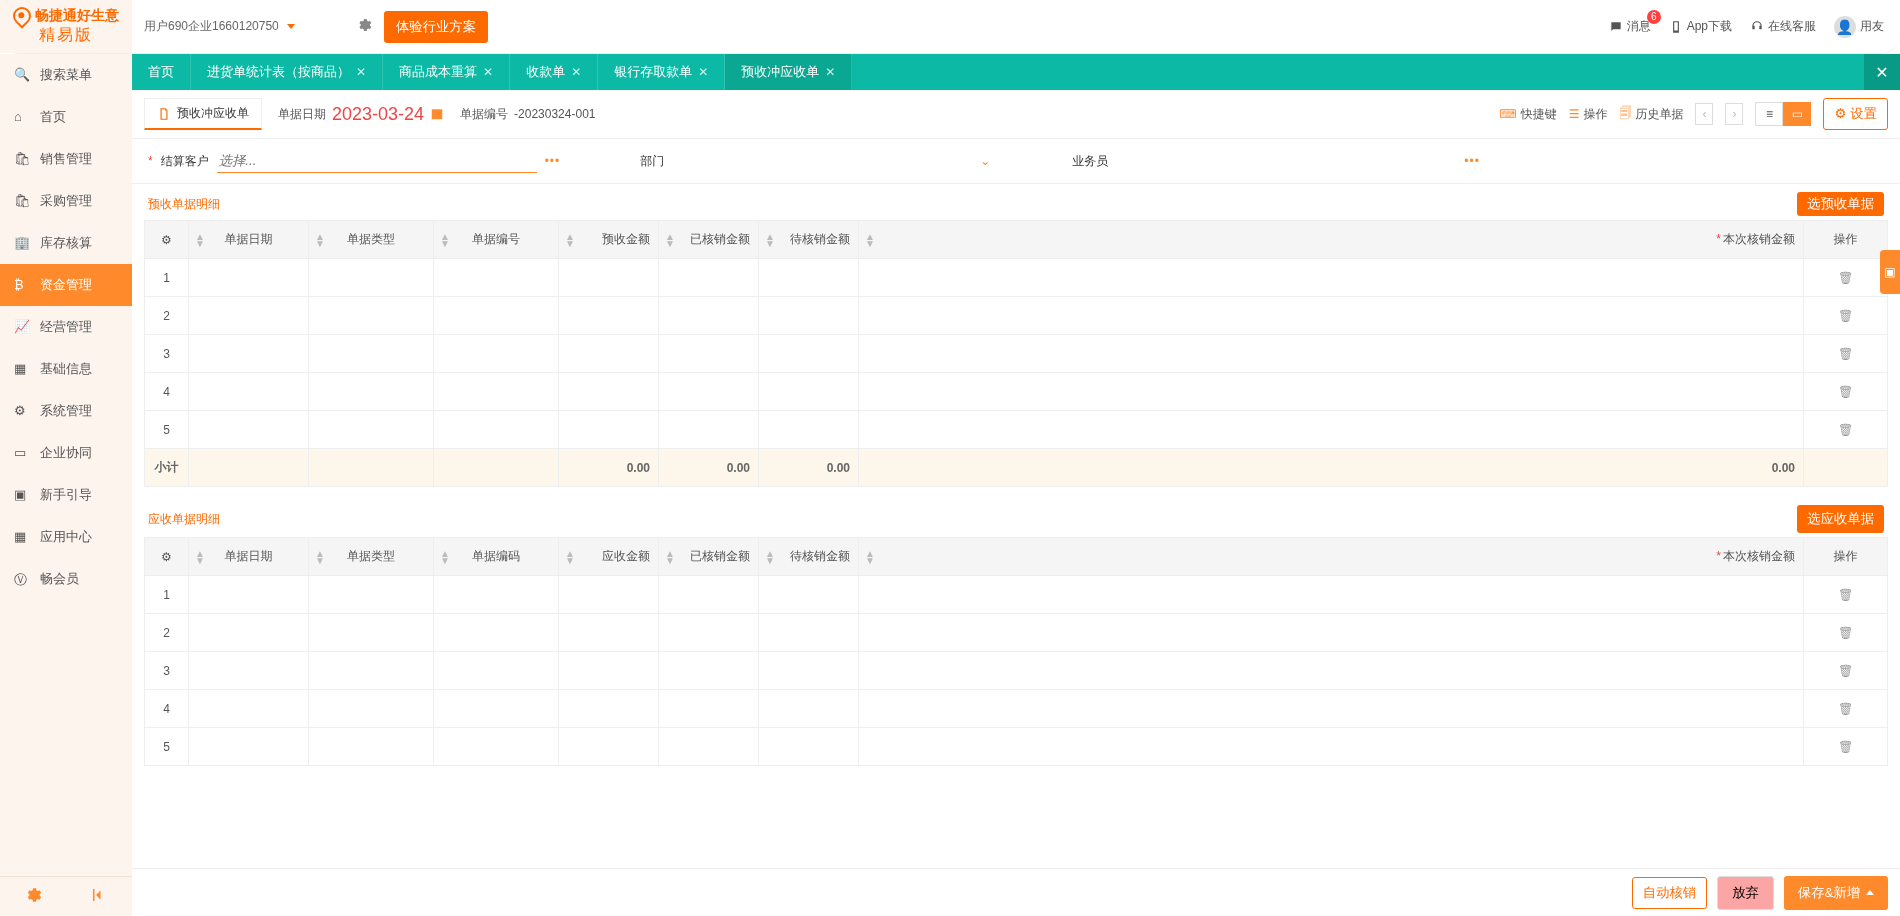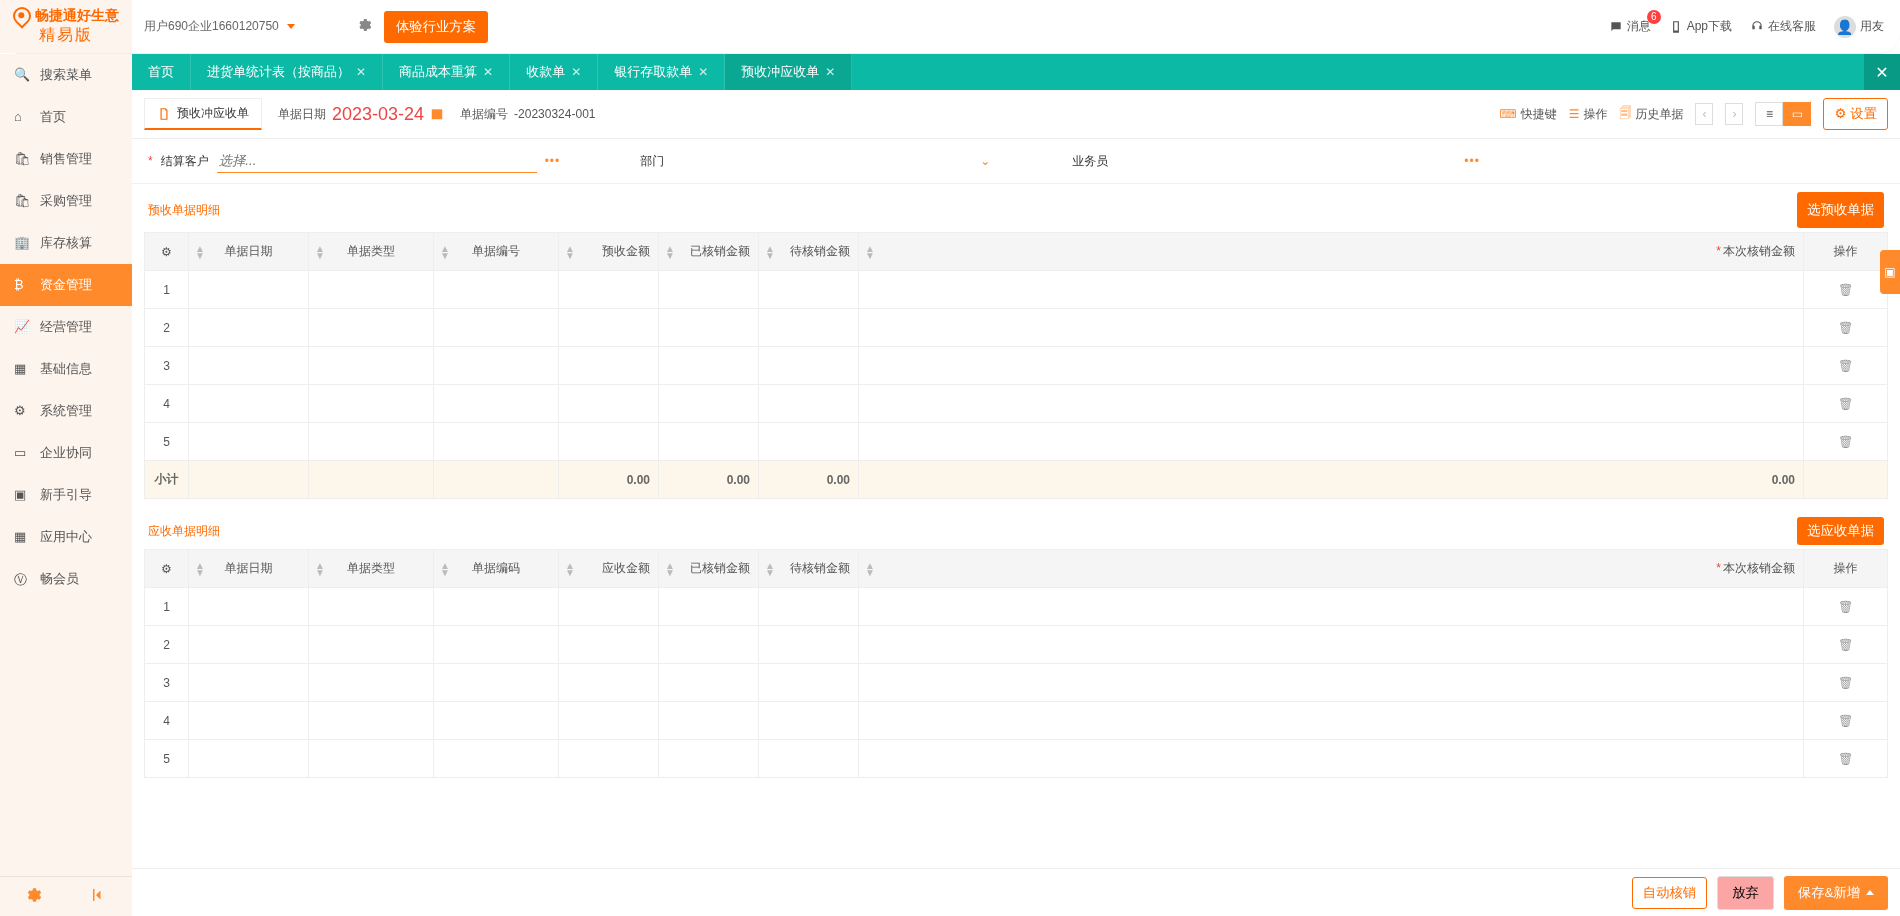--- a/index.html
+++ b/index.html
@@ -326,21 +326,21 @@
         <div class="select-plain" style="min-width:340px"></div>
         <span class="dots">•••</span>
       </div>
     </div>
 
     <div class="scroll-area" id="scroll-area">
 
       <div class="section-head">
         <span class="section-title">预收单据明细</span>
         <div class="spacer"></div>
-        <button class="btn-primary" style="padding:9px 10px">选预收单据</button>
+        <button class="btn-primary" style="padding:3px 10px">选预收单据</button>
       </div>
       <div class="grid-wrap">
         <table class="grid">
           <colgroup>
               <col class="col-idx">
               <col class="col-date">
               <col class="col-type">
               <col class="col-code">
               <col class="col-amt1">
               <col class="col-amt2">

